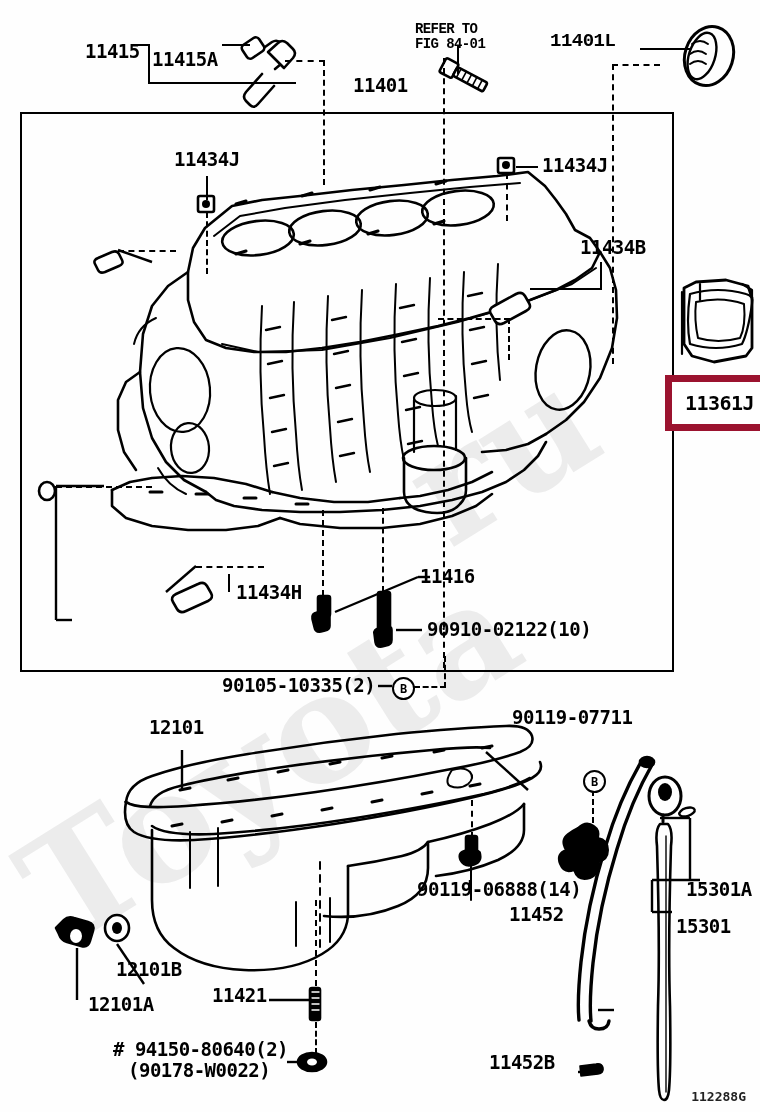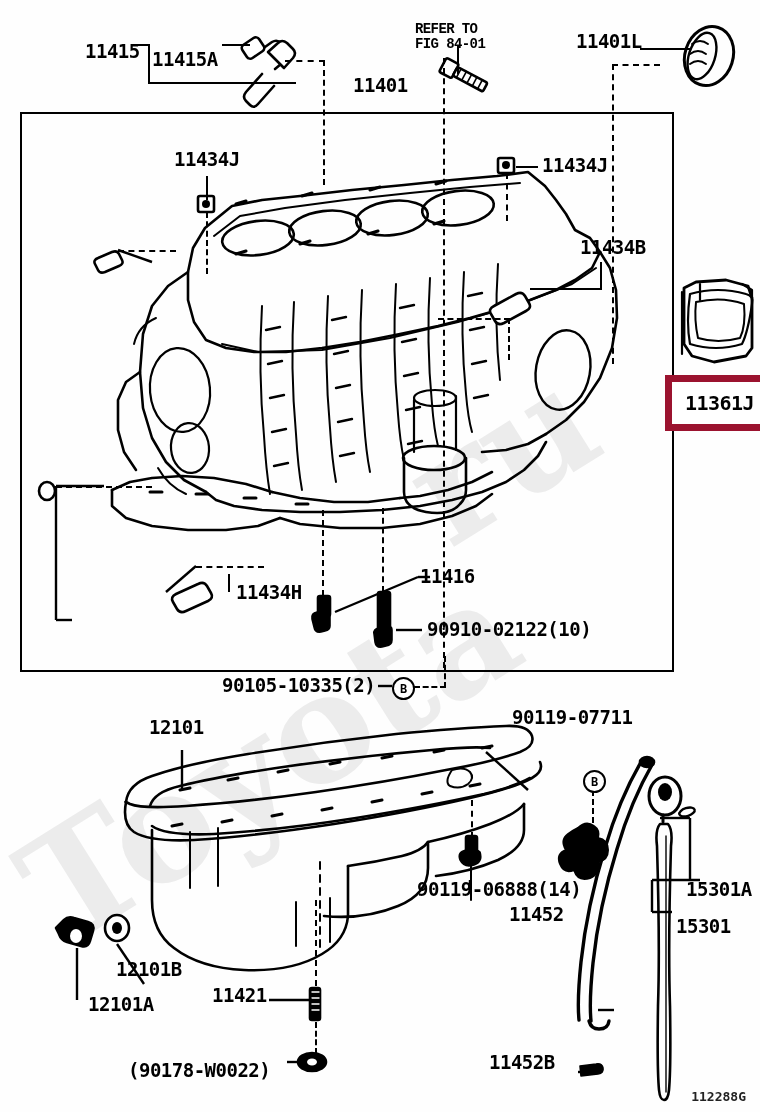--- a/index.html
+++ b/index.html
@@ -355,21 +355,21 @@
       <path d="M652,880 L700,880"></path>
     </g>
   </svg>
 
   <div class="circB" style="left:392px;top:677px;">B</div>
   <div class="circB" style="left:583px;top:770px;">B</div>
 
   <div class="lbl" style="left:85px;top:42px;">11415</div>
   <div class="lbl" style="left:152px;top:30px;margin-top:20px;">11415A</div>
   <div class="lbl" style="left:353px;top:76px;">11401</div>
-  <div class="lbl" style="left:576px;top:32px;">11401L</div>
+  <div class="lbl" style="left:550px;top:32px;font-family:Liberation Mono, monospace;">11401L</div>
   <div class="lbl" style="left:174px;top:150px;">11434J</div>
   <div class="lbl" style="left:542px;top:156px;">11434J</div>
   <div class="lbl" style="left:580px;top:238px;">11434B</div>
   <div class="lbl" style="left:236px;top:583px;">11434H</div>
   <div class="lbl" style="left:420px;top:567px;">11416</div>
   <div class="lbl" style="left:427px;top:620px;">90910-02122(10)</div>
   <div class="lbl" style="left:222px;top:676px;">90105-10335(2)</div>
 
   <div class="lbl sm" style="left:415px;top:22px;font-family:Liberation Mono, monospace;"><span>REFER TO</span>
 <span>FIG 84-01</span></div>
@@ -383,17 +383,18 @@
   <div class="lbl" style="left:149px;top:718px;">12101</div>
   <div class="lbl" style="left:44px;top:995px;margin-left:44px;">12101A</div>
   <div class="lbl" style="left:116px;top:960px;">12101B</div>
   <div class="lbl" style="left:212px;top:986px;">11421</div>
   <div class="lbl" style="left:509px;top:905px;">11452</div>
   <div class="lbl" style="left:489px;top:1053px;">11452B</div>
   <div class="lbl" style="left:676px;top:917px;">15301</div>
   <div class="lbl" style="left:686px;top:880px;">15301A</div>
   <div class="lbl" style="left:512px;top:708px;">90119-07711</div>
   <div class="lbl" style="left:417px;top:880px;">90119-06888(14)</div>
+  <div class="lbl" style="left:113px;top:1040px;"># 94150-80640(2)</div>
   <div class="lbl" style="left:128px;top:1061px;">(90178-W0022)</div>
 
   <div class="diagid">112288G</div>
 
 </div>
 
 </body></html>

